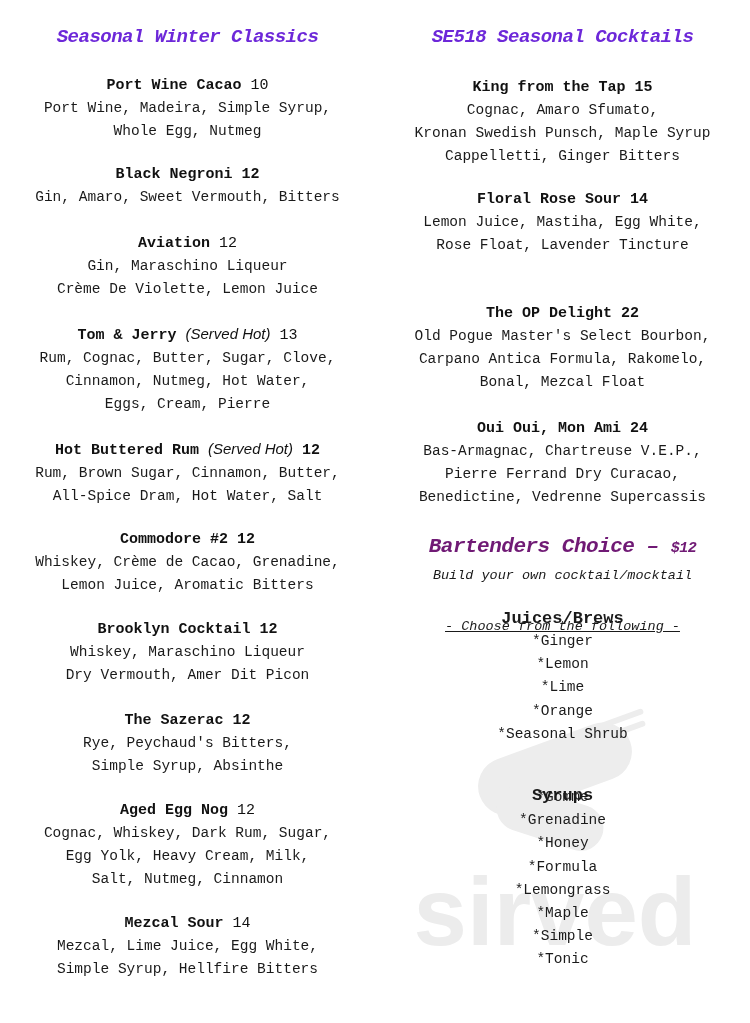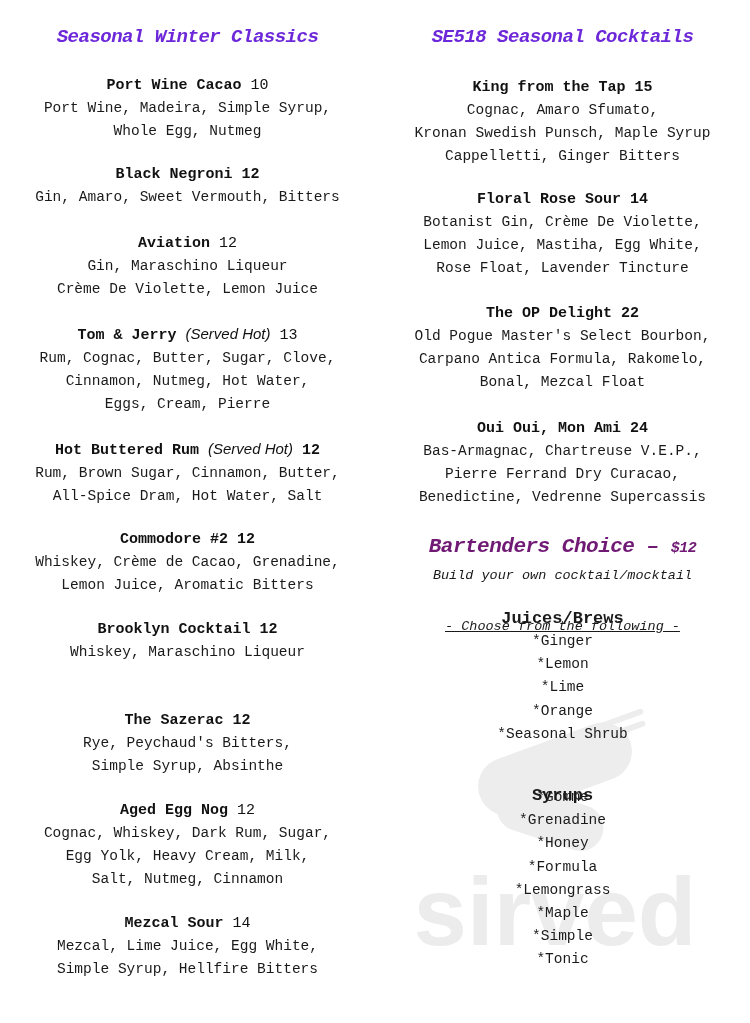--- a/index.html
+++ b/index.html
@@ -69,20 +69,21 @@
 
   <div class="item" style="top:528px;">
     <div class="item-name"><span>Commodore #2</span> <span class="price bold">12</span></div>
     <div class="item-desc">Whiskey, Crème de Cacao, Grenadine,</div>
     <div class="item-desc">Lemon Juice, Aromatic Bitters</div>
   </div>
 
   <div class="item" style="top:618px;">
     <div class="item-name"><span>Brooklyn Cocktail</span> <span class="price bold">12</span></div>
     <div class="item-desc">Whiskey, Maraschino Liqueur</div>
+    <div class="item-desc">Dry Vermouth, Amer Dit Picon</div>
   </div>
 
   <div class="item" style="top:709px;">
     <div class="item-name"><span>The Sazerac</span> <span class="price bold">12</span></div>
     <div class="item-desc">Rye, Peychaud's Bitters,</div>
     <div class="item-desc">Simple Syrup, Absinthe</div>
   </div>
 
   <div class="item" style="top:799px;">
     <div class="item-name"><span>Aged Egg Nog</span> <span class="price">12</span></div>
@@ -113,21 +114,20 @@
 
   <div class="item" style="top:76px;">
     <div class="item-name"><span>King from the Tap</span> <span class="price bold">15</span></div>
     <div class="item-desc">Cognac, Amaro Sfumato,</div>
     <div class="item-desc">Kronan Swedish Punsch, Maple Syrup</div>
     <div class="item-desc">Cappelletti, Ginger Bitters</div>
   </div>
 
   <div class="item" style="top:188px;">
     <div class="item-name"><span>Floral Rose Sour</span> <span class="price bold">14</span></div>
-    <div class="item-desc">Botanist Gin, Crème De Violette,</div>
     <div class="item-desc">Lemon Juice, Mastiha, Egg White,</div>
     <div class="item-desc">Rose Float, Lavender Tincture</div>
   </div>
 
   <div class="item" style="top:302px;">
     <div class="item-name"><span>The OP Delight</span> <span class="price bold">22</span></div>
     <div class="item-desc">Old Pogue Master's Select Bourbon,</div>
     <div class="item-desc">Carpano Antica Formula, Rakomelo,</div>
     <div class="item-desc">Bonal, Mezcal Float</div>
   </div>

